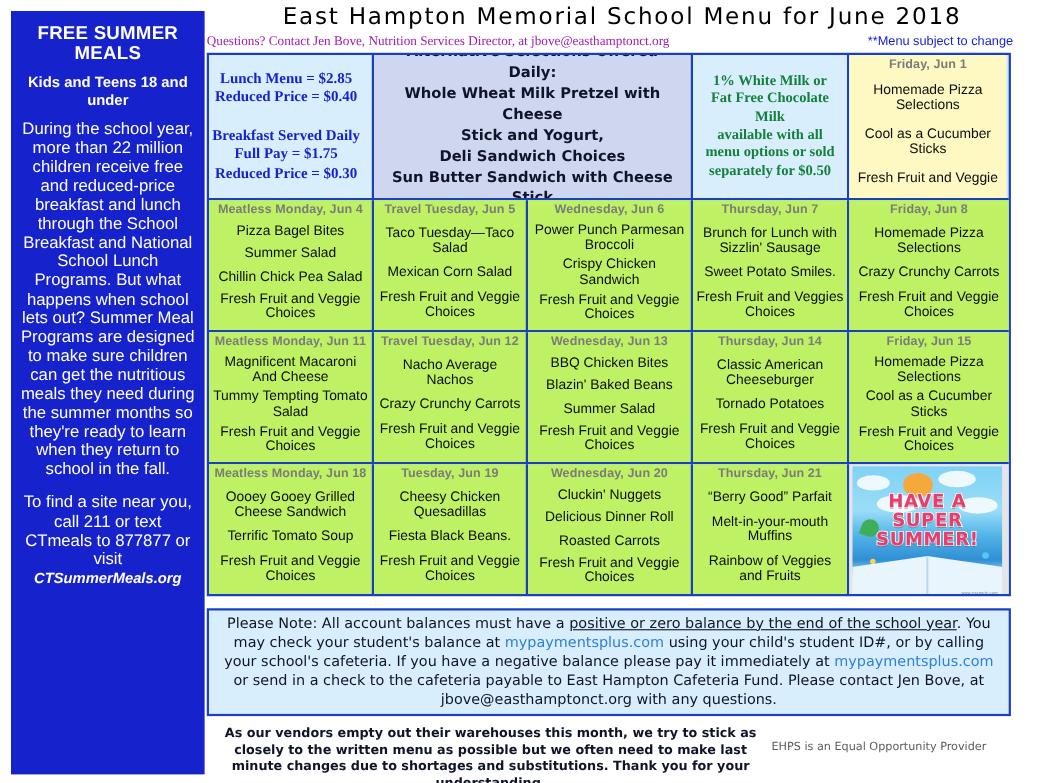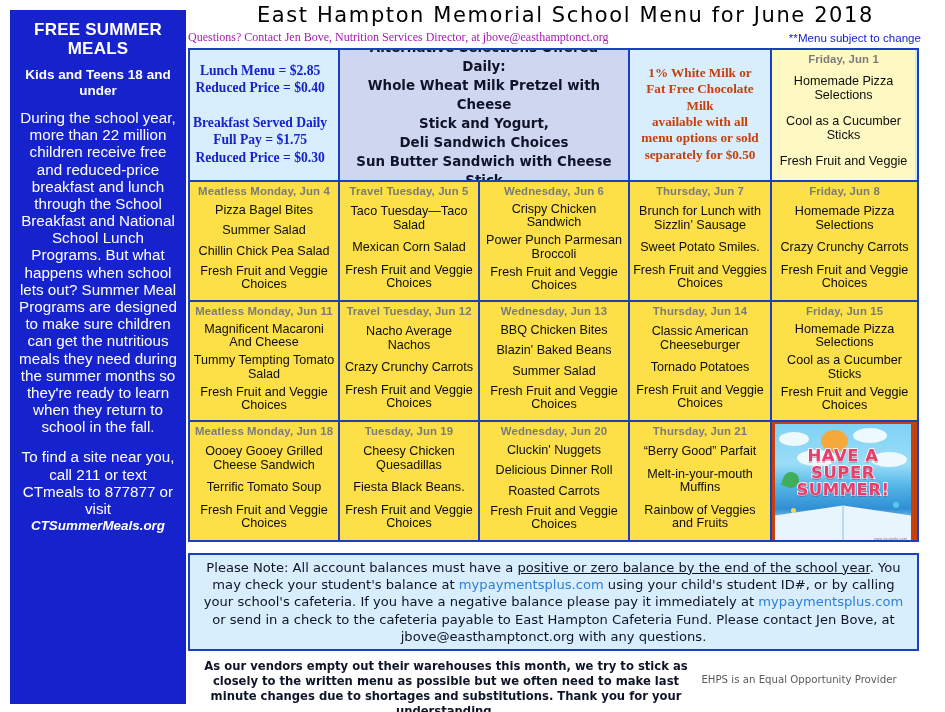--- a/index.html
+++ b/index.html
@@ -67,21 +67,21 @@
     border:2px solid #1A3FBF;
     box-sizing:border-box;
     background:#CCE9FB;
   }
   .row{display:flex;border-bottom:2px solid #1A3FBF;}
   .row:last-child{border-bottom:none;justify-content:flex-end;}
   .cell{
     box-sizing:border-box;
     border-right:2px solid #1A3FBF;
     padding:2px 3px 4px 3px;
-    background:#fde047;
+    background:#bef264;
     overflow:hidden;
   }
   .cell:last-child{border-right:none;}
 
   
   .c1{width:150px;}
   .c2{width:140px;}
   .c3{width:150px;}
   .c4{width:142px;}
   .c5{width:145px;}
@@ -105,21 +105,21 @@
     font-family:"DejaVu Sans", sans-serif;
     font-size:13.4px;font-weight:bold;color:#101428;
     text-align:center;line-height:1.42;padding:0 4px;
   }
   .info-milk{
     width:142px;background:#D8EEFC;
     display:flex;align-items:center;justify-content:center;
   }
   .info-milk .txt{
     font-family:"Liberation Serif", serif;
-    font-size:13.2px;font-weight:bold;color:#c2410c;
+    font-size:13.2px;font-weight:bold;color:#15803d;
     text-align:center;line-height:1.24;
   }
   .info-day{
     width:143px;background:#fef9c3;
   }
 
   
   .day-head{
     font-size:11.4px;font-weight:bold;color:#7B7B7B;
     text-align:center;letter-spacing:.1px;
@@ -134,21 +134,21 @@
   }
   .day-item{
     font-size:12.6px;color:#0D0D0D;text-align:center;
     line-height:1.06;width:100%;
   }
 
   .row-wk{height:118px;}
 
   
   .summer{
-    width:145px;position:relative;padding:0;background:#c2410c;
+    width:145px;position:relative;padding:0;background:#e5e5e5;
     overflow:hidden;
   }
   .summer-img{
     position:absolute;left:3px;top:2px;width:136px;height:118px;
     background:linear-gradient(#7FD2F5 0%, #9BDDF8 34%, #55B6E8 52%, #2F8FD4 72%, #BFE6F8 86%, #E8F6FD 100%);
     overflow:hidden;
   }
   .cloud{position:absolute;background:#EEF9FE;border-radius:50%;}
   .sun{position:absolute;left:46px;top:6px;width:27px;height:22px;
        background:#F6A93B;border-radius:50%;}
@@ -285,22 +285,22 @@
         <div class="day-head">Travel Tuesday,  Jun 5</div>
         <div class="day-items">
           <div class="day-item">Taco Tuesday—Taco Salad</div>
           <div class="day-item">Mexican Corn Salad</div>
           <div class="day-item">Fresh Fruit and Veggie Choices</div>
         </div>
       </div>
       <div class="cell c3">
         <div class="day-head">Wednesday, Jun 6</div>
         <div class="day-items">
+          <div class="day-item">Power Punch Parmesan Broccoli</div>
           <div class="day-item">Crispy Chicken Sandwich</div>
-          <div class="day-item">Power Punch Parmesan Broccoli</div>
           <div class="day-item">Fresh Fruit and Veggie Choices</div>
         </div>
       </div>
       <div class="cell c4">
         <div class="day-head">Thursday,  Jun 7</div>
         <div class="day-items">
           <div class="day-item">Brunch for Lunch with Sizzlin' Sausage</div>
           <div class="day-item">Sweet Potato Smiles.</div>
           <div class="day-item">Fresh Fruit and Veggies Choices</div>
         </div>

